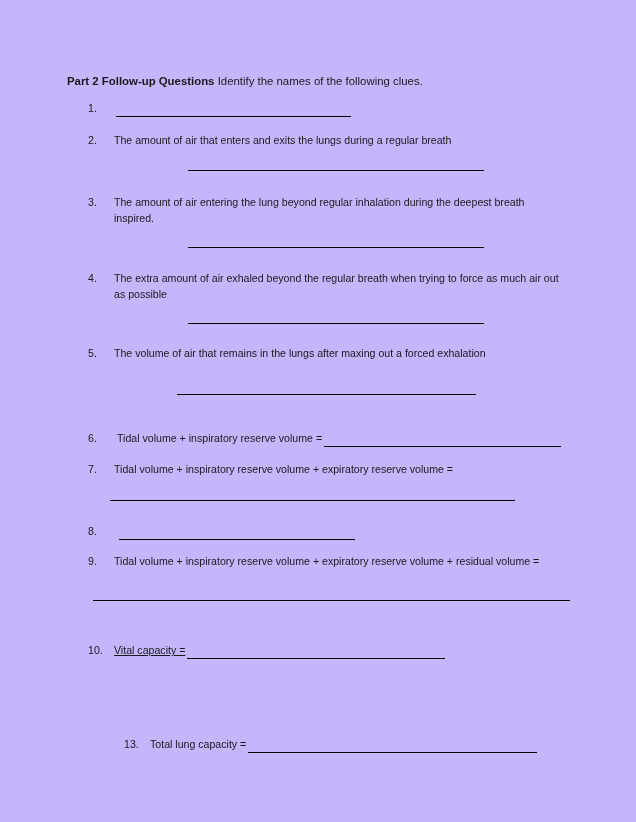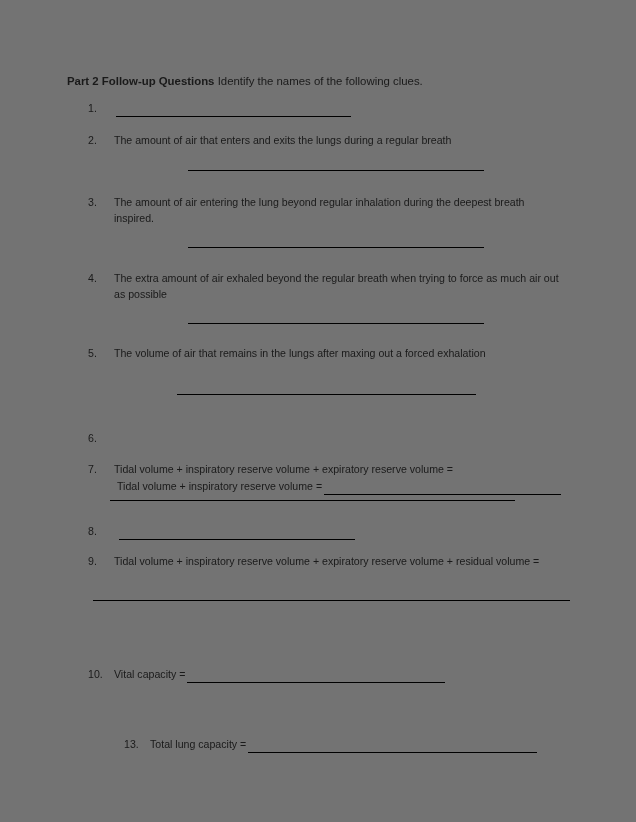--- a/index.html
+++ b/index.html
@@ -14,21 +14,21 @@
     font-family: "Liberation Sans", sans-serif;
     color: #1a1a1a;
     -webkit-font-smoothing: antialiased;
   }
 
   .page {
     position: absolute;
     left: 0; top: 0;
     width: 636px;
     height: 822px;
-    background: #737373;
+    background: #c4b5fd;
     overflow: hidden;
   }
 
   
   .header {
     position: absolute;
     left: 67px;
     top: 74px;
     width: 510px;
     font-size: 11.4px;
@@ -118,42 +118,42 @@
   <div class="rule" style="left:188px; top:323px; width:296px;"></div>
 
   <div class="q" style="left:88px; top:346px; width:470px;">
     <span class="num">5.</span>
     <span class="txt">The volume of air that remains in the lungs after maxing out a forced exhalation</span>
   </div>
   <div class="rule" style="left:177px; top:394px; width:299px;"></div>
 
   <div class="q" style="left:88px; top:431px; width:480px;">
     <span class="num">6.</span>
-    <span class="txt" style="margin-left:29px;margin-top:48px;"><span>Tidal volume + inspiratory reserve volume =</span><span class="inline-blank" style="width:237px;"></span></span>
+    <span class="txt" style="margin-left:29px;"><span>Tidal volume + inspiratory reserve volume =</span><span class="inline-blank" style="width:237px;"></span></span>
   </div>
 
   <div class="q" style="left:88px; top:462px; width:470px;">
     <span class="num">7.</span>
     <span class="txt">Tidal volume + inspiratory reserve volume + expiratory reserve volume =</span>
   </div>
   <div class="rule" style="left:110px; top:500px; width:405px;"></div>
 
   <div class="q" style="left:88px; top:524px; width:480px;">
     <span class="num">8.</span>
     <span class="txt" style="margin-left:29px;"><span class="inline-blank" style="width:236px;"></span></span>
   </div>
 
   <div class="q" style="left:88px; top:554px; width:470px;">
     <span class="num">9.</span>
     <span class="txt">Tidal volume + inspiratory reserve volume + expiratory reserve volume + residual volume =</span>
   </div>
   <div class="rule" style="left:93px; top:600px; width:477px;"></div>
 
 
-  <div class="q" style="left:88px; top:667px; width:480px;">
+  <div class="q" style="left:88px; top:643px; width:480px;text-decoration:underline;">
     <span class="num">10.</span>
     <span class="txt"><span>Vital capacity =</span><span class="inline-blank" style="width:258px;"></span></span>
   </div>
 
 
 
   <div class="q" style="left:88px; top:737px; width:480px;margin-left:36px;">
     <span class="num">13.</span>
     <span class="txt"><span>Total lung capacity =</span><span class="inline-blank" style="width:289px;"></span></span>
   </div>

